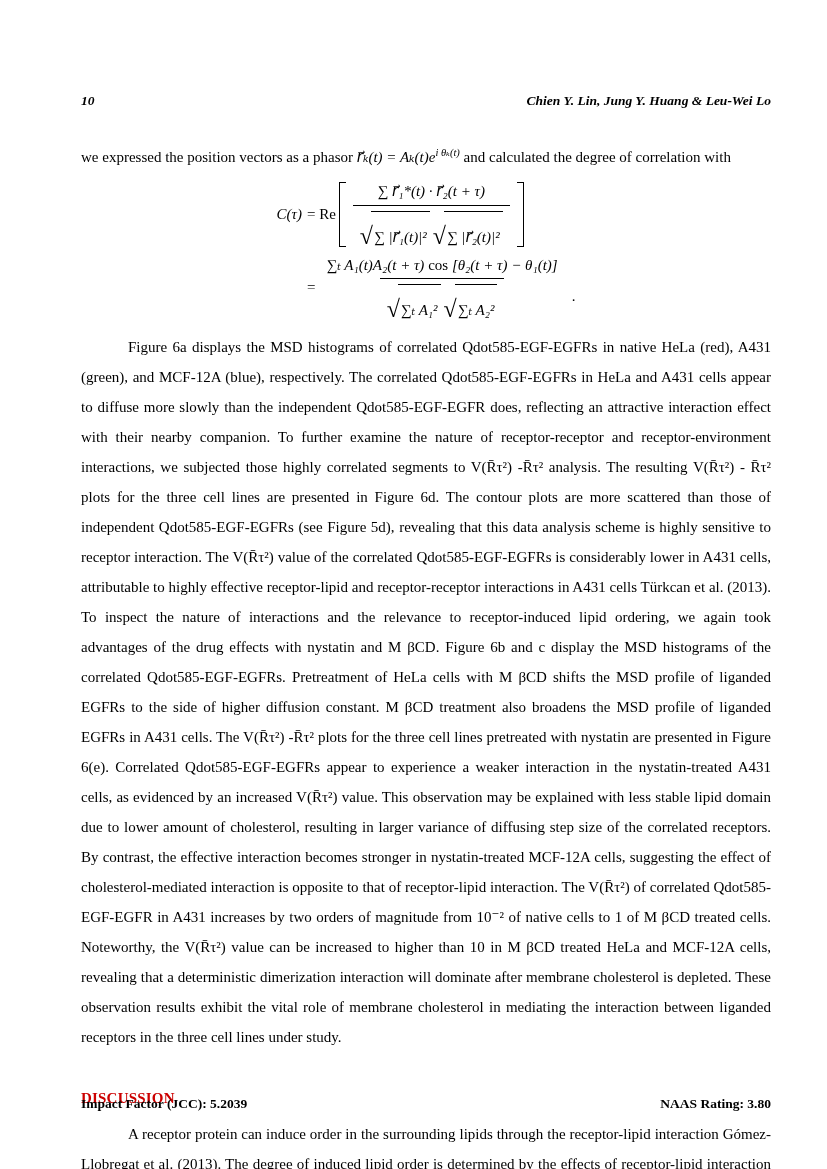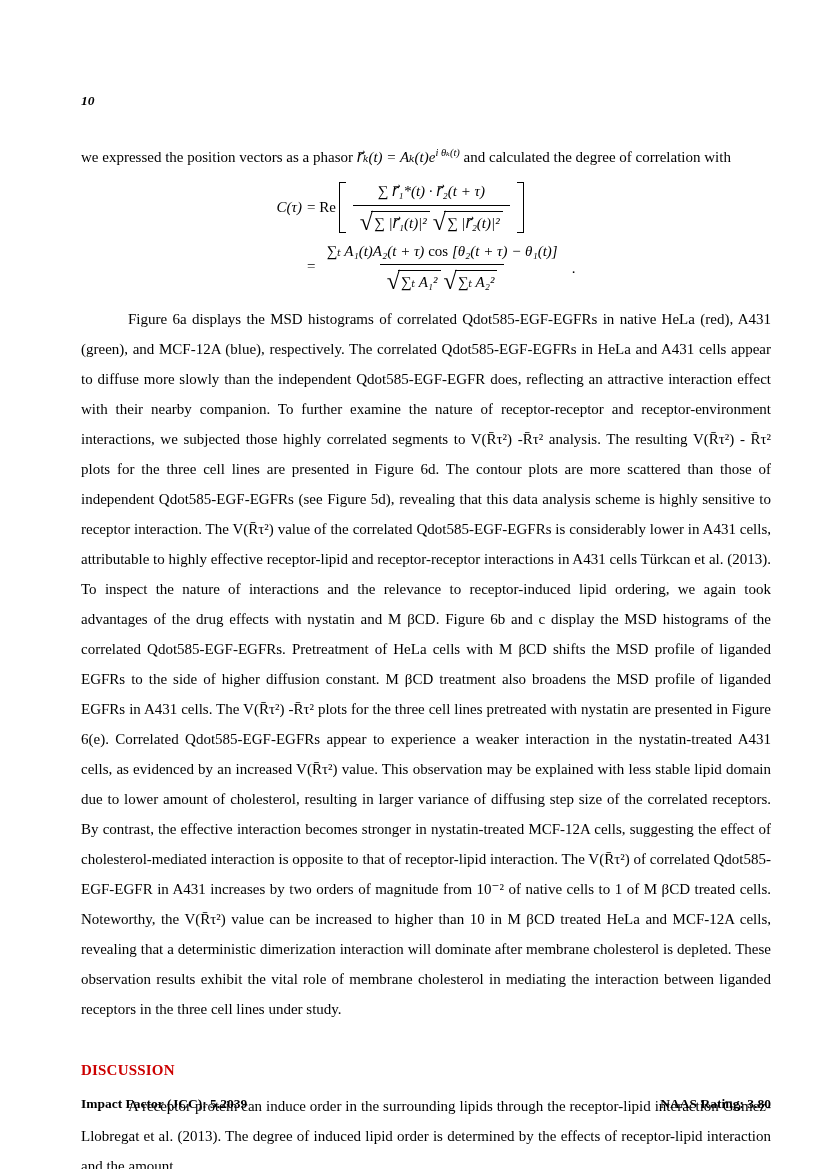--- a/index.html
+++ b/index.html
@@ -23,21 +23,21 @@
   .eq-wrap{display:flex;justify-content:center;margin:10px 0 8px;}
   .eq-grid{display:grid;grid-template-columns:auto auto;row-gap:9px;align-items:center;
            font-size:15px;line-height:1.25;}
   .eq-cell-l{justify-self:end;padding-right:5px;}
   .eq-line{display:inline-flex;align-items:center;}
   .frac{display:inline-flex;flex-direction:column;align-items:center;margin:0 4px;font-style:italic;text-align:center;}
   .frac .num{padding:0 7px 4px;}
   .frac .den{border-top:1.3px solid #000;padding:5px 7px 0;display:flex;align-items:flex-end;gap:3px;}
   .sqrt{display:inline-flex;align-items:flex-end;white-space:nowrap;}
   .sqrt-sign{font-style:normal;font-size:24px;line-height:0.82;margin-right:-2px;}
-  .rad{border-top:1.2px solid #000;padding:2px 3px 0;white-space:nowrap;}
+  .rad{border-top:1.2px solid #000;padding:16px 3px 0;white-space:nowrap;}
   .bracket{align-self:stretch;width:6px;margin:0 3px;}
   .bracket.l{border-left:1.6px solid #000;border-top:1.6px solid #000;border-bottom:1.6px solid #000;}
   .bracket.r{border-right:1.6px solid #000;border-top:1.6px solid #000;border-bottom:1.6px solid #000;}
   .eq-period{margin-left:3px;align-self:flex-end;padding-bottom:14px;}
   
   .p-thus{margin-top:6px;}
   .p-fig{margin-top:12px;}
   .discussion-heading{
     color:#CC0000;font-weight:bold;font-size:15px;line-height:18px;
     margin:37px 0 0 0;letter-spacing:0.2px;
@@ -49,20 +49,21 @@
     font-size:13.5px;font-weight:bold;
   }
 </style>
 </head>
 <body>
 
 <div class="page">
 
   <div class="running-head">
     <span>10</span>
+    <span>Chien Y. Lin, Jung Y. Huang &amp; Leu-Wei Lo</span>
   </div>
 
   <div class="content">
 
     <p class="para"><span>we expressed the position vectors as a phasor </span><span class="mi">r⃗ₖ(t) = Aₖ(t)e</span><sup class="sup mi">i θₖ(t)</sup><span> and calculated the degree of correlation with</span></p>
 
     <div class="eq-wrap">
       <div class="eq-grid">
 
         <div class="eq-cell-l mi">C(τ)</div>

